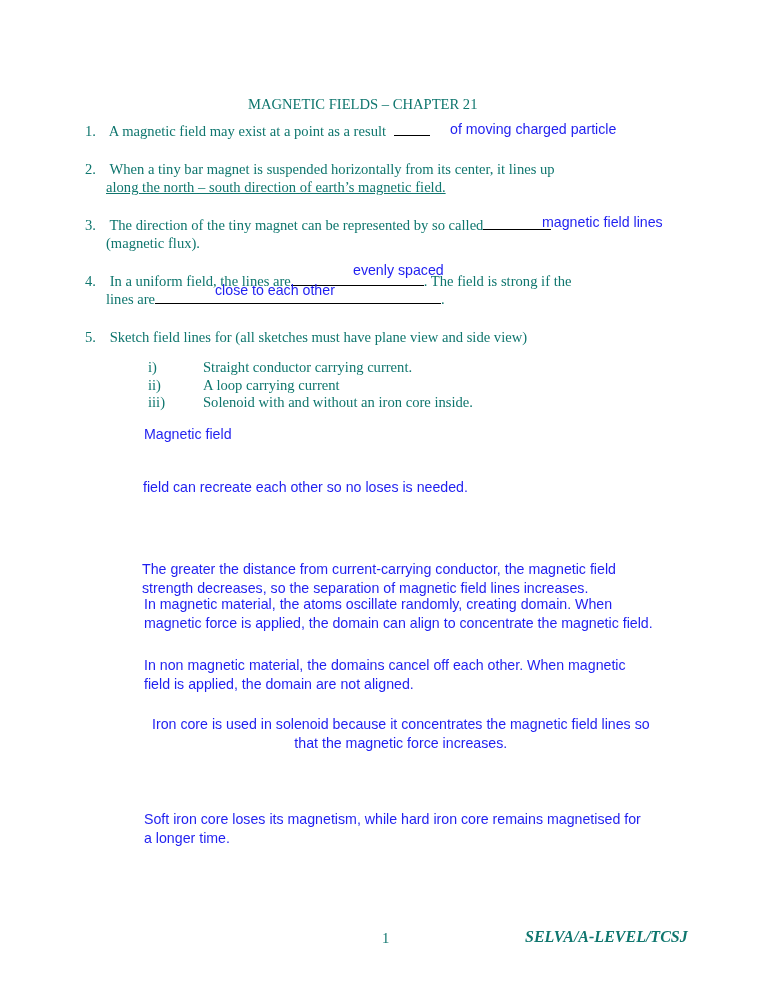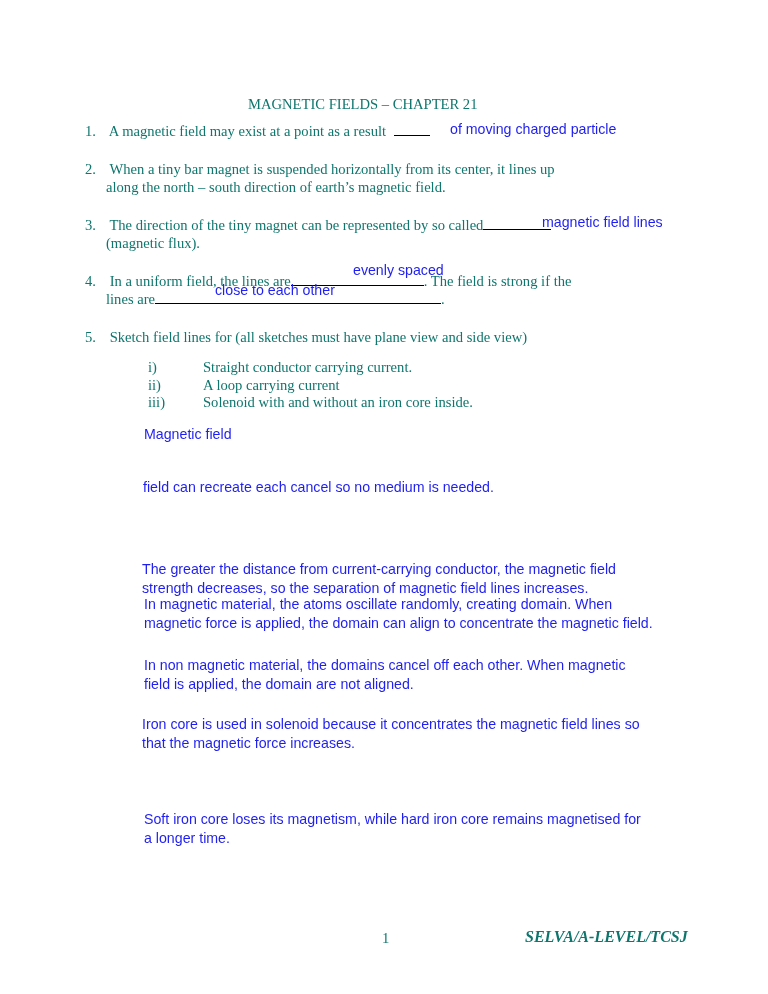--- a/index.html
+++ b/index.html
@@ -26,21 +26,21 @@
     <span class="num">1.</span>
     <span>A magnetic field may exist at a point as a result</span>
     <span class="blank" style="width:36px; margin-left:4px;"></span>
   </div>
   <div class="abs blue" style="left:450px; top:121px;">of moving charged particle</div>
 
   <div class="abs serif" style="left:85px; top:161px;">
     <span class="num">2.</span>
     <span>When a tiny bar magnet is suspended horizontally from its center, it lines up</span>
   </div>
-  <div class="abs serif" style="left:106px; top:179px;">along the north – south direction of earth’s magnetic field.</div>
+  <div class="abs serif" style="left:106px; top:179px;text-decoration:underline;">along the north – south direction of earth’s magnetic field.</div>
 
   <div class="abs serif" style="left:85px; top:217px;">
     <span class="num">3.</span>
     <span>The direction of the tiny magnet can be represented by so called</span><span class="blank" style="width:68px;"></span>
   </div>
   <div class="abs blue" style="left:542px; top:214px;">
     <span>magnetic</span>
     <span>field lines</span>
   </div>
   <div class="abs serif" style="left:106px; top:235px;">(magnetic flux).</div>
@@ -66,35 +66,35 @@
     <span class="roman">ii)</span><span>A loop carrying current</span>
   </div>
   <div class="abs serif sub" style="left:148px; top:394px;">
     <span class="roman">iii)</span><span>Solenoid with and without an iron core inside.</span>
   </div>
 
   <div class="abs blue note" style="left:144px; top:425px;">
     <div>Magnetic field</div>
   </div>
   <div class="abs blue note" style="left:143px; top:478px;">
-    <div>field can recreate each cancel so no medium is needed.</div>
+    <div>field can recreate each other so no loses is needed.</div>
   </div>
   <div class="abs blue note" style="left:142px; top:560px;">
     <div>The greater the distance from current-carrying conductor, the magnetic field</div>
     <div>strength decreases, so the separation of magnetic field lines increases.</div>
   </div>
   <div class="abs blue note" style="left:144px; top:595px;">
     <div>In magnetic material, the atoms oscillate randomly, creating domain. When</div>
     <div>magnetic force is applied, the domain can align to concentrate the magnetic field.</div>
   </div>
   <div class="abs blue note" style="left:144px; top:656px;">
     <div>In non magnetic material, the domains cancel off each other. When magnetic</div>
     <div>field is applied, the domain are not aligned.</div>
   </div>
-  <div class="abs blue note" style="left:142px; top:715px;">
+  <div class="abs blue note" style="left:152px; top:715px;text-align:center;">
     <div>Iron core is used in solenoid because it concentrates the magnetic field lines so</div>
     <div>that the magnetic force increases.</div>
   </div>
   <div class="abs blue note" style="left:144px; top:776px;margin-top:34px;">
     <div>Soft iron core loses its magnetism, while hard iron core remains magnetised for</div>
     <div>a longer time.</div>
   </div>
 
   <div class="abs serif footer-num">1</div>
   <div class="abs serif footer-ref">SELVA/A-LEVEL/TCSJ</div>

